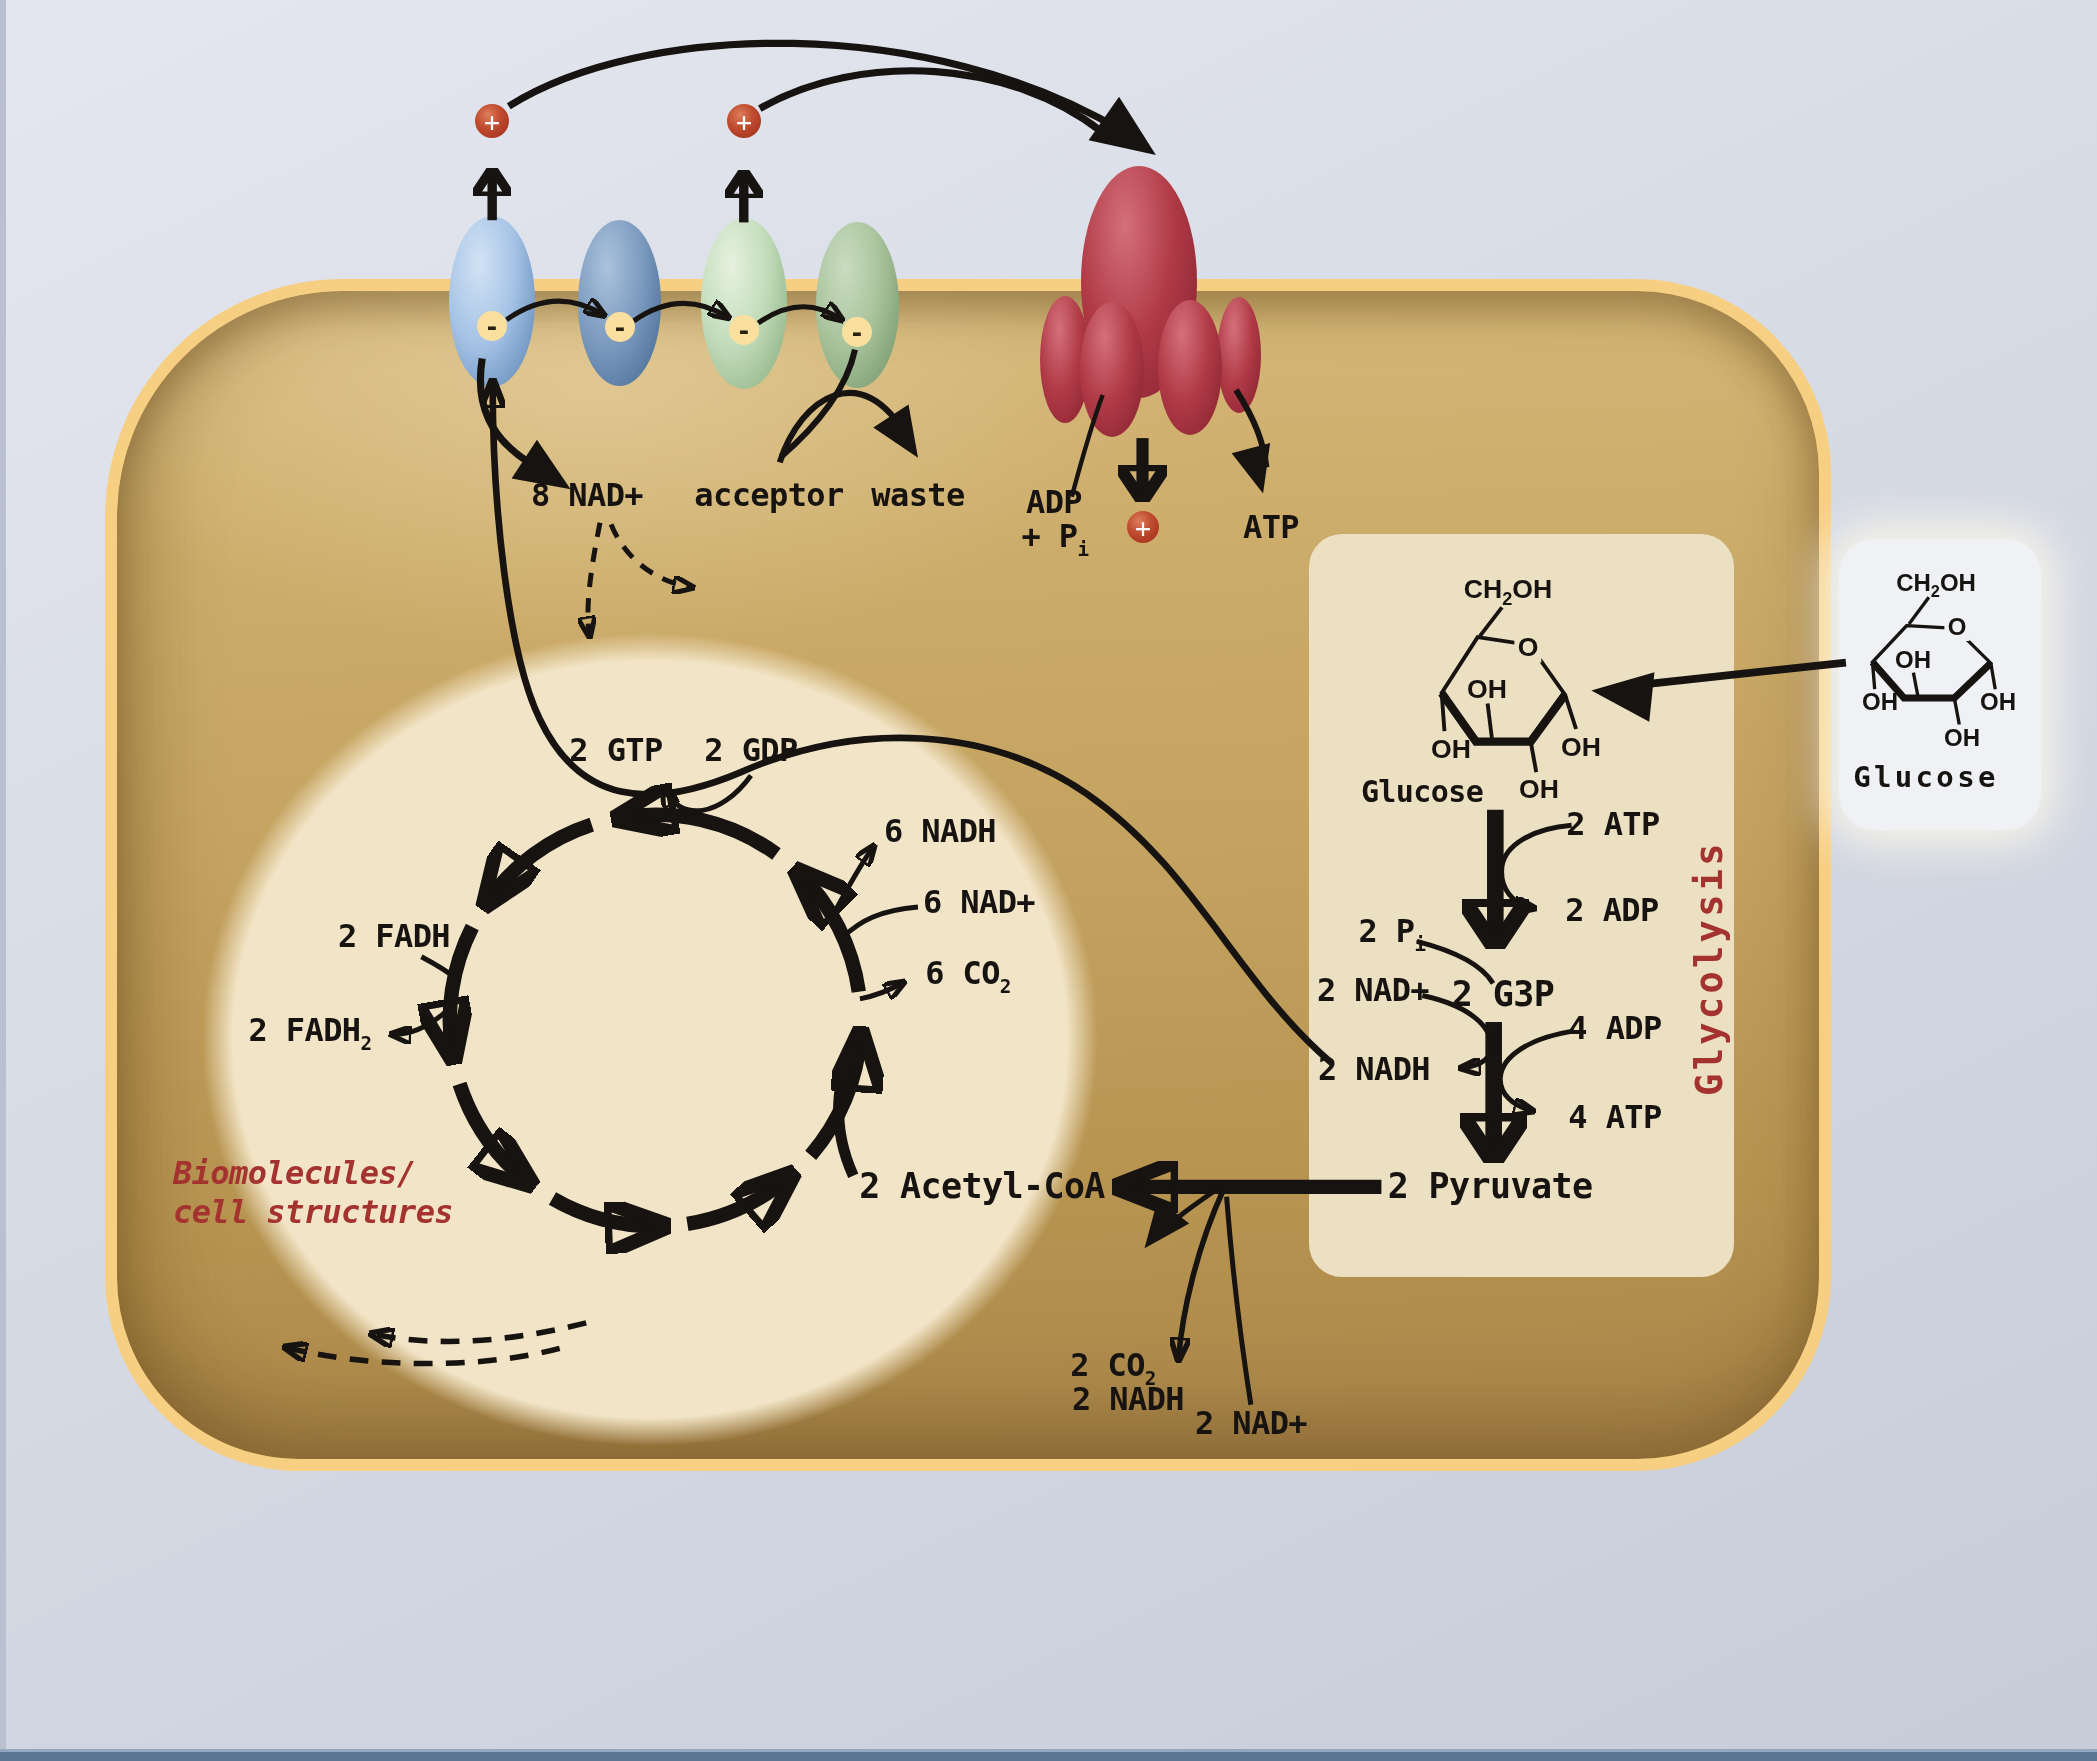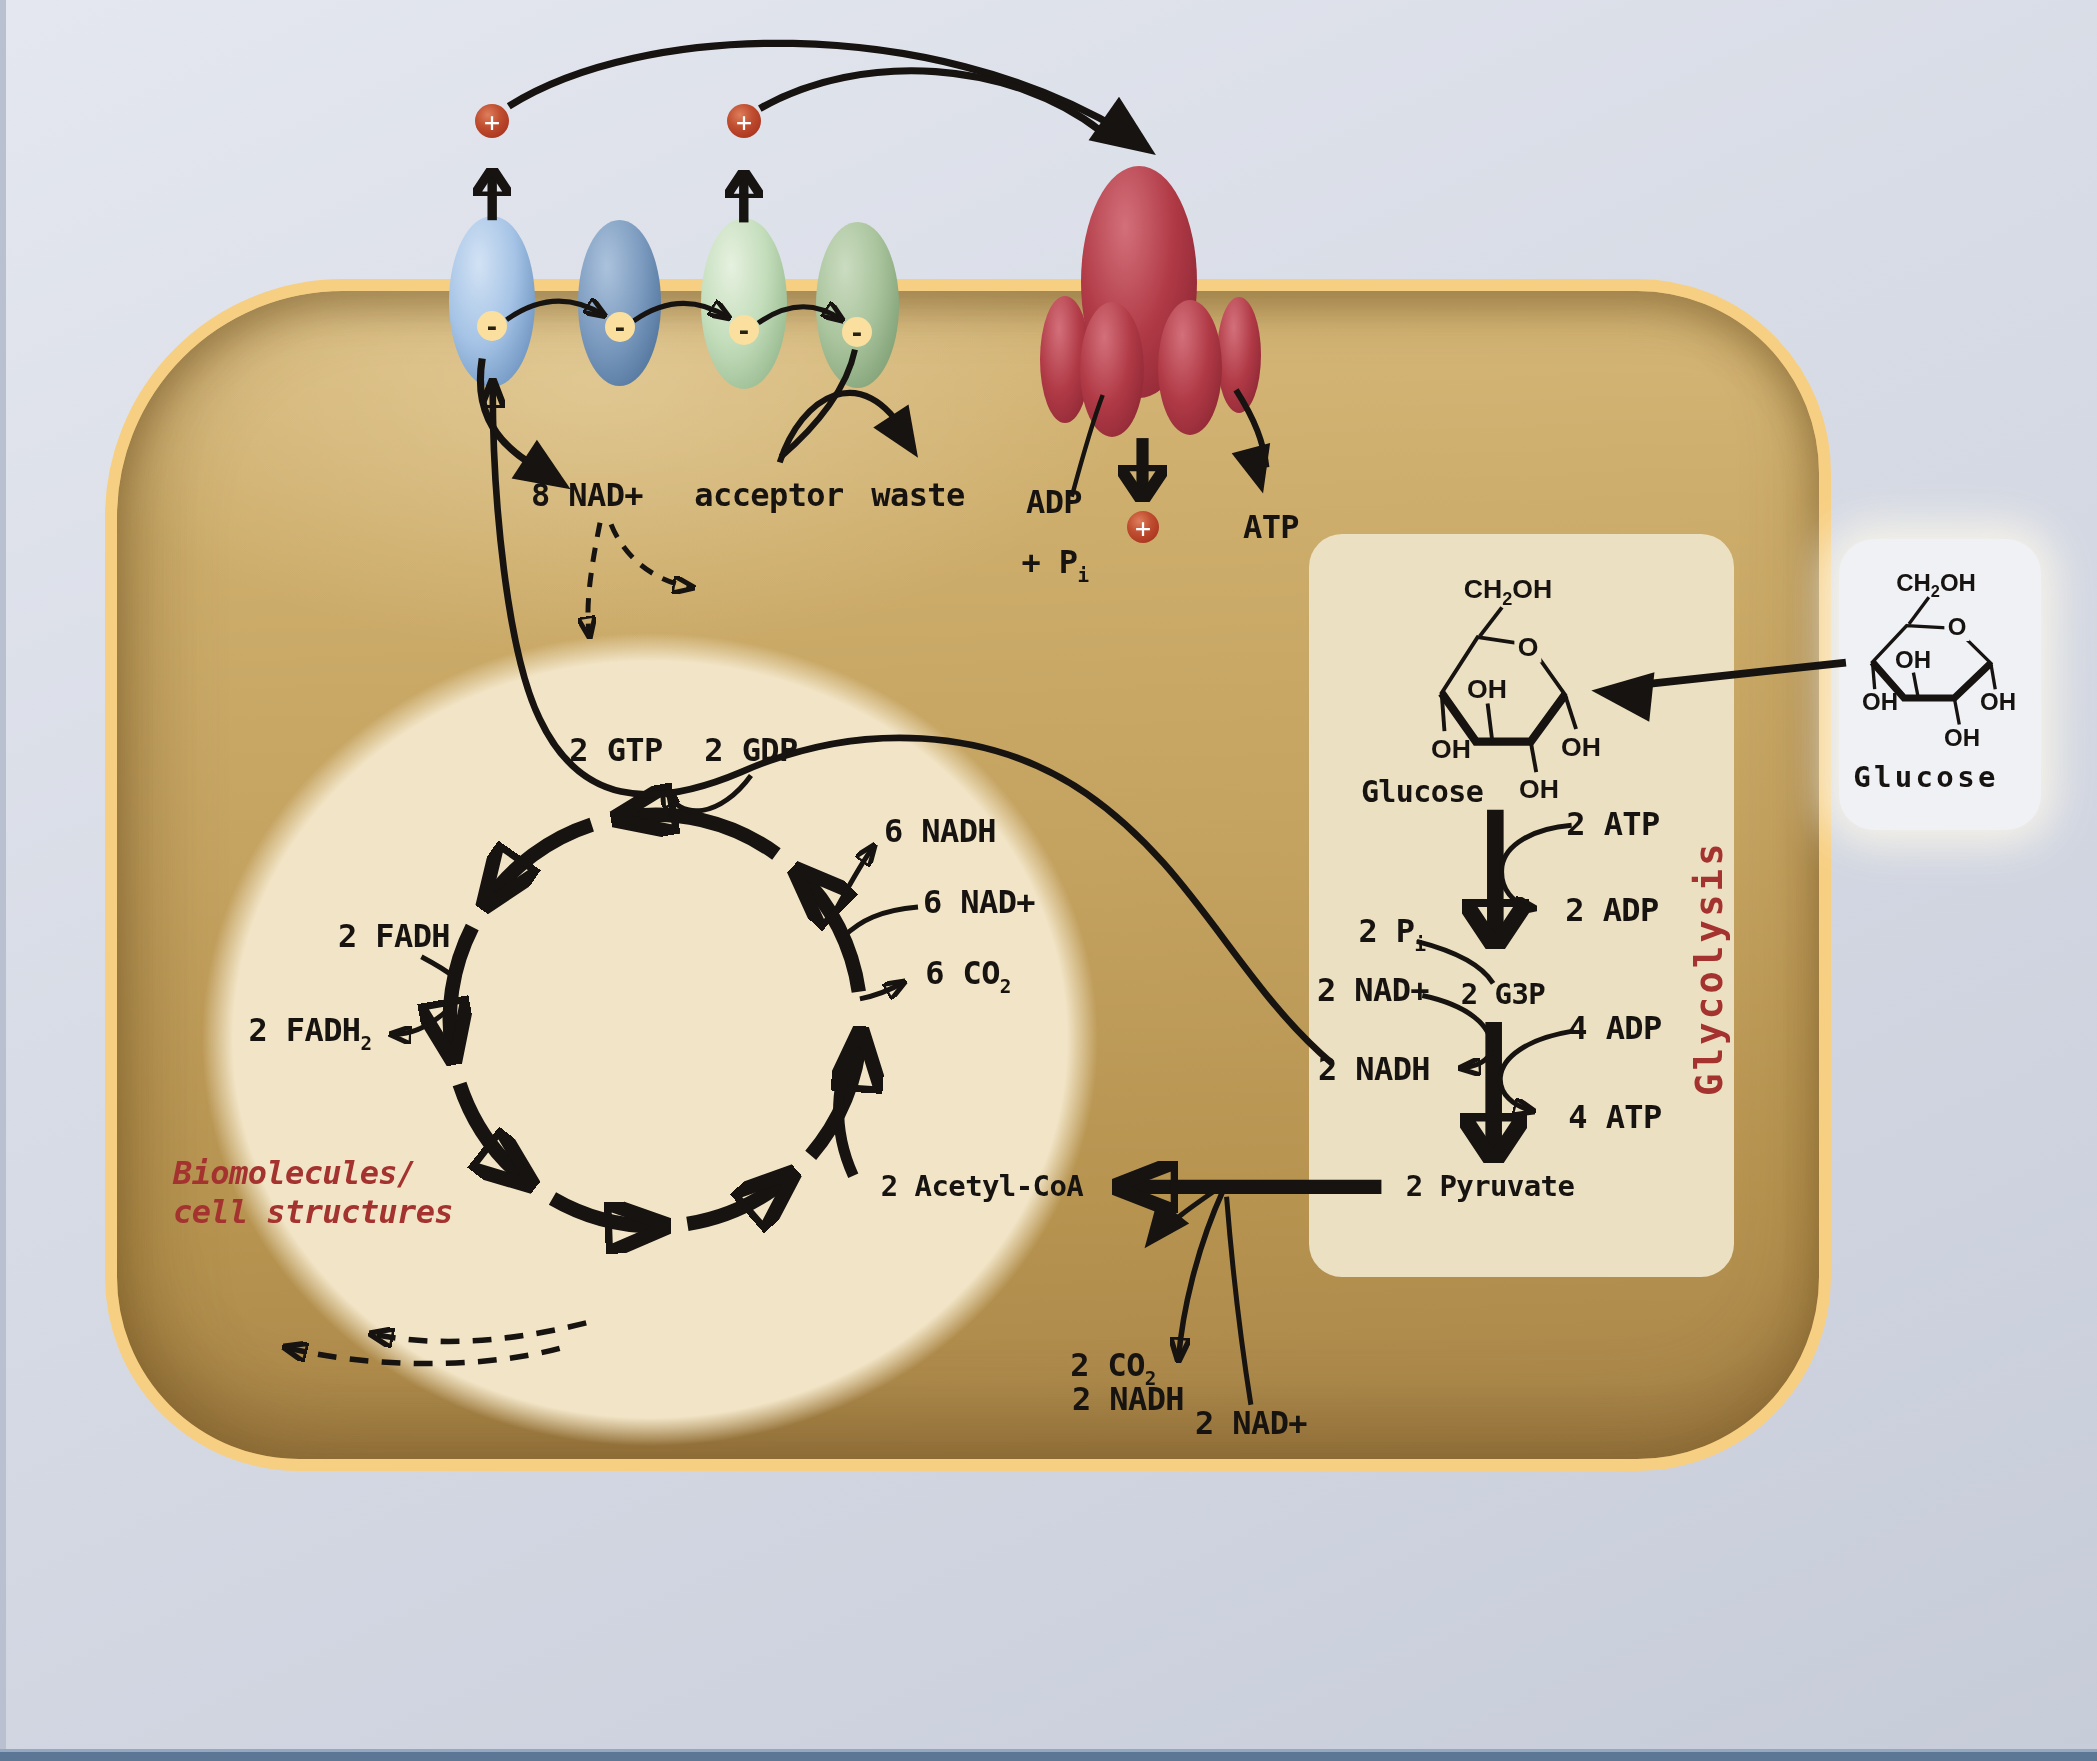--- a/index.html
+++ b/index.html
@@ -27,21 +27,21 @@
   .ov4{background:radial-gradient(ellipse at 35% 28%,#cbdcc0 0%,#a9c49d 45%,#7f9f74 85%,#6f8f66 100%);}
   .syn{background:radial-gradient(ellipse at 38% 26%,#d3707a 0%,#b03a46 48%,#8c2633 88%,#7c1f2b 100%);}
   .badge{position:absolute;border-radius:50%;display:flex;align-items:center;justify-content:center;
          transform:translate(-50%,-50%);}
   .minus{width:30px;height:30px;background:#fbdf9e;color:#262110;font:700 25.4px "DejaVu Sans Mono",monospace;}
   .plus{width:34px;height:34px;background:radial-gradient(circle at 38% 32%,#de7e5c 0%,#c04e30 40%,#9f2917 100%);
         color:#fff;font:500 26.6px "DejaVu Sans Mono",monospace;}
   .lbl{position:absolute;transform:translate(-50%,-50%);white-space:nowrap;color:#161310;
        font:700 32px "DejaVu Sans Mono",monospace;letter-spacing:-0.6px;}
   .lbl sub{font-size:.6em;vertical-align:-0.45em;}
-  .big{font-size:29px;}
+  .big{font-size:35px;}
   .red{color:#a43330;}
   .sans{font:600 26.6px "Liberation Sans",sans-serif;letter-spacing:0;}
   .sans sub{font-size:.68em;vertical-align:-0.35em;}
   .obg{padding:0 3.3px;}
   .title{font:400 117px "Liberation Serif",serif;color:#1b1a18;letter-spacing:2.2px;transform:translate(-50%,-50%);}
   .vert{writing-mode:vertical-rl;transform:translate(-50%,-50%) rotate(180deg);font:700 37px "DejaVu Sans Mono",monospace;
         letter-spacing:3.3px;}
   .left-align{transform:translate(0,-50%);font-style:italic;}
   svg.overlay{position:absolute;left:0;top:0;}
   svg.overlay path{fill:none;stroke:#161310;}
@@ -187,21 +187,21 @@
     </div>
   <div class="badge minus" style="left:857px;top:332px">
       <span>-</span>
     </div>
 
 
   <div class="lbl" style="left:587px;top:495px">8 NAD+</div>
   <div class="lbl" style="left:769px;top:495px">acceptor</div>
   <div class="lbl" style="left:918px;top:495px">waste</div>
   <div class="lbl" style="left:1054px;top:502px">ADP</div>
-  <div class="lbl" style="left:1055px;top:565px"><span>+ P</span><sub>i</sub></div>
+  <div class="lbl" style="left:1055px;top:539px"><span>+ P</span><sub>i</sub></div>
   <div class="lbl" style="left:1271px;top:527px">ATP</div>
 
   <div class="lbl" style="left:616px;top:750px">2 GTP</div>
   <div class="lbl" style="left:751px;top:750px">2 GDP</div>
   <div class="lbl" style="left:940px;top:831px">6 NADH</div>
   <div class="lbl" style="left:979px;top:902px">6 NAD+</div>
   <div class="lbl" style="left:968px;top:976px"><span>6 CO</span><sub>2</sub></div>
   <div class="lbl" style="left:394px;top:936px">2 FADH</div>
   <div class="lbl" style="left:310px;top:1033px"><span>2 FADH</span><sub>2</sub></div>
   <div class="lbl red left-align" style="left:173px;top:1173px">Biomolecules/</div>

